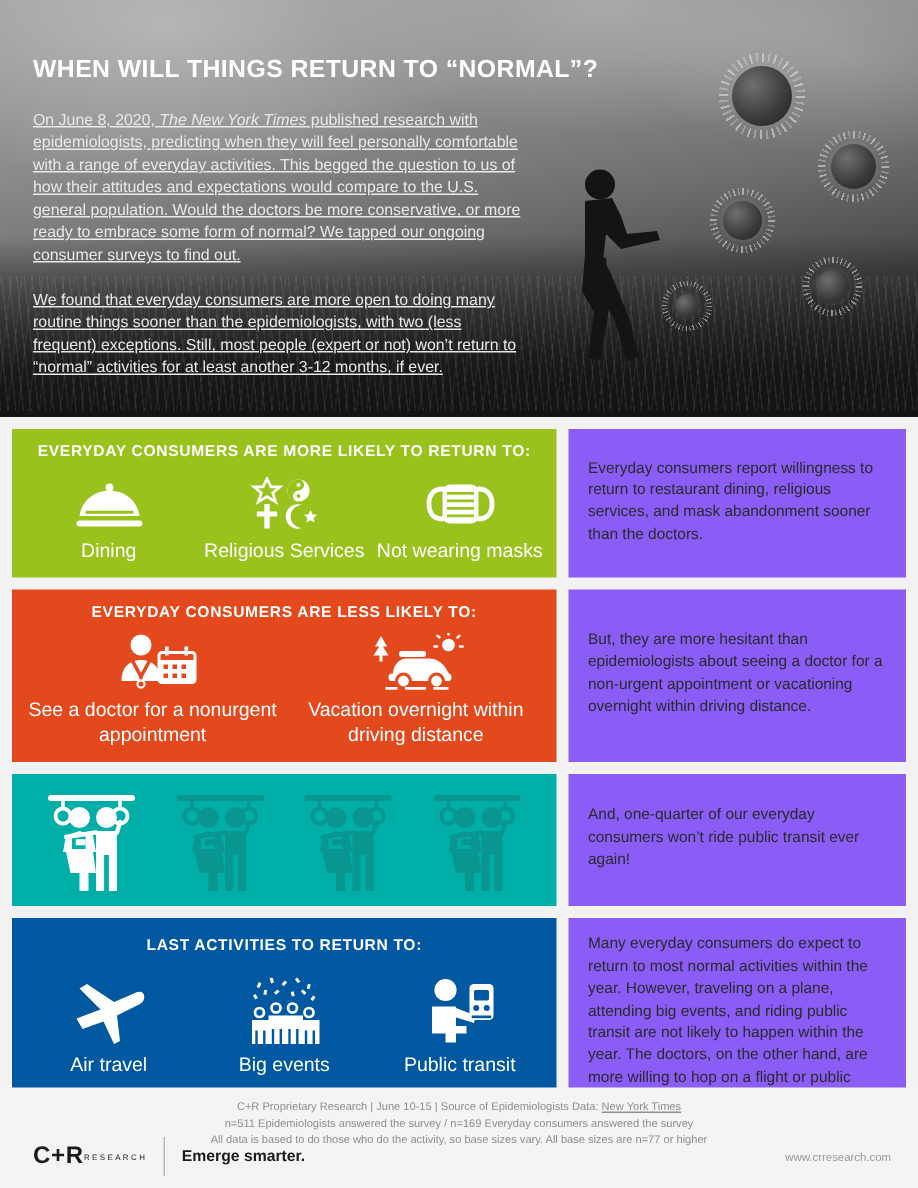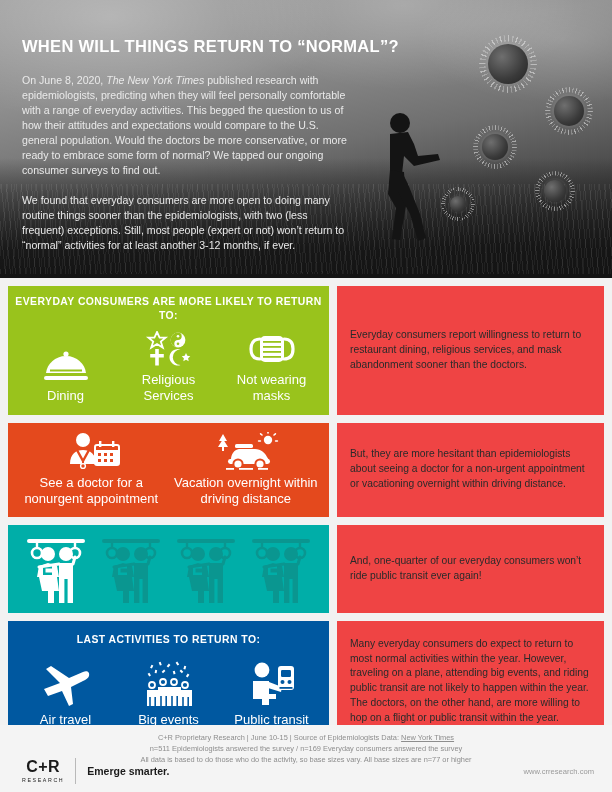--- a/index.html
+++ b/index.html
@@ -55,38 +55,39 @@
   .virus::after { transform: rotate(9deg); opacity:.6; }
 
   .hdr-text { position: absolute; left: 22px; top: 22px; width: 330px; z-index: 5; }
   .hdr-title {
     font-size: 16.5px; font-weight: bold; color: #ffffff;
     letter-spacing: .3px; line-height: 1.2; white-space: nowrap; margin-top: 15px;
   }
   .hdr-para {
     margin-top: 16px; font-size: 10.6px; line-height: 1.42;
     color: #e9e9e9;
+    text-decoration: underline;
   }
   .hdr-para.second { margin-top: 15px; }
   .hdr-para em { font-style: italic; }
 
   
   .rows { position: relative; padding: 8px 0 0 0; }
   .row { display: flex; align-items: stretch; padding: 0 8px 0 8px; margin-bottom: 8px; }
   .panel-left {
-    width: 321px; color: #ffffff; position: relative;
+    width: 363px; color: #ffffff; position: relative;
     display: flex; flex-direction: column; align-items: center;
     padding: 9px 6px 10px 6px;
   }
   .panel-left.green  { background: #99c31c; }
   .panel-left.orange { background: #e4491d; }
   .panel-left.teal   { background: #00aea8; padding: 0; }
   .panel-left.blue   { background: #0058a0; }
   .panel-right {
-    flex: 1; margin-left: 8px; background: #ef4444;
+    flex: 1; margin-left: 8px; background: #8b5cf6;
     display: flex; align-items: center; padding: 11px 13px;
   }
   .panel-right p { font-size: 10.3px; line-height: 1.45; color: #2a2a2a; }
 
   .cat-head {
     font-size: 10.4px; font-weight: bold; letter-spacing: .45px;
     text-align: center; line-height: 1.3; margin-bottom: 7px;
     text-transform: uppercase;
   }
   .icon-row { display: flex; width: 100%; justify-content: space-around; align-items: flex-end; }
@@ -96,21 +97,21 @@
 
   
   .transit-strip { display:flex; width:100%; height: 88px; align-items:center; justify-content: space-around; padding: 0 10px; }
 
   
   .footer { position: absolute; left: 0; bottom: 0; width: 612px; height: 67px; background: #f4f4f4; }
   .foot-lines { text-align: center; padding-top: 7px; }
   .foot-lines div { font-size: 7.4px; color: #8d8d8d; line-height: 1.5; }
   .foot-lines u { }
   .foot-bar { position: absolute; left: 0; bottom: 8px; width: 612px; display:flex; align-items:center; }
-  .logo { margin-left: 22px; display:flex; flex-direction:column; align-items:center; }
+  .logo { margin-left: 22px; display:flex; flex-direction:row; align-items:center; }
   .logo-main { font-size: 16px; font-weight: bold; color:#1b1b1b; letter-spacing: .5px; line-height:1; }
   .logo-sub { font-size: 5.3px; color:#1b1b1b; letter-spacing: 1.6px; margin-top: 2px; }
   .logo-div { width:1px; height: 26px; background:#b9b9b9; margin: 0 11px; }
   .tagline { font-size: 10.5px; font-weight: bold; color:#1b1b1b; }
   .site { margin-left:auto; margin-right: 18px; font-size: 7.6px; color:#9a9a9a; }
   svg { display:block; }
 </style>
 </head>
 <body>
 
@@ -193,20 +194,21 @@
           </div>
         </div>
       </div>
       <div class="panel-right">
         <p>Everyday consumers report willingness to return to restaurant dining, religious services, and mask abandonment sooner than the doctors.</p>
       </div>
     </div>
 
     <div class="row">
       <div class="panel-left orange">
+        <div class="cat-head">EVERYDAY CONSUMERS ARE LESS LIKELY TO:</div>
         <div class="icon-row">
           <div class="icon-cell">
             <div class="icon-box">
               <svg width="60" height="38" viewBox="0 0 60 38">
                 <circle cx="22" cy="8" r="7" fill="#fff"></circle>
                 <path d="M9 32 C9 22 15 18 22 18 C29 18 35 22 35 32 Z" fill="#fff"></path>
                 <path d="M16 18 L22 29 L28 18" fill="none" stroke="#e4491d" stroke-width="2.4"></path>
                 <path d="M22 29 v4" stroke="#e4491d" stroke-width="2"></path>
                 <circle cx="22" cy="34" r="2.4" fill="#e4491d" stroke="#fff" stroke-width="1.4"></circle>
                 <rect x="34" y="13" width="24" height="20" rx="2" fill="#fff"></rect>

